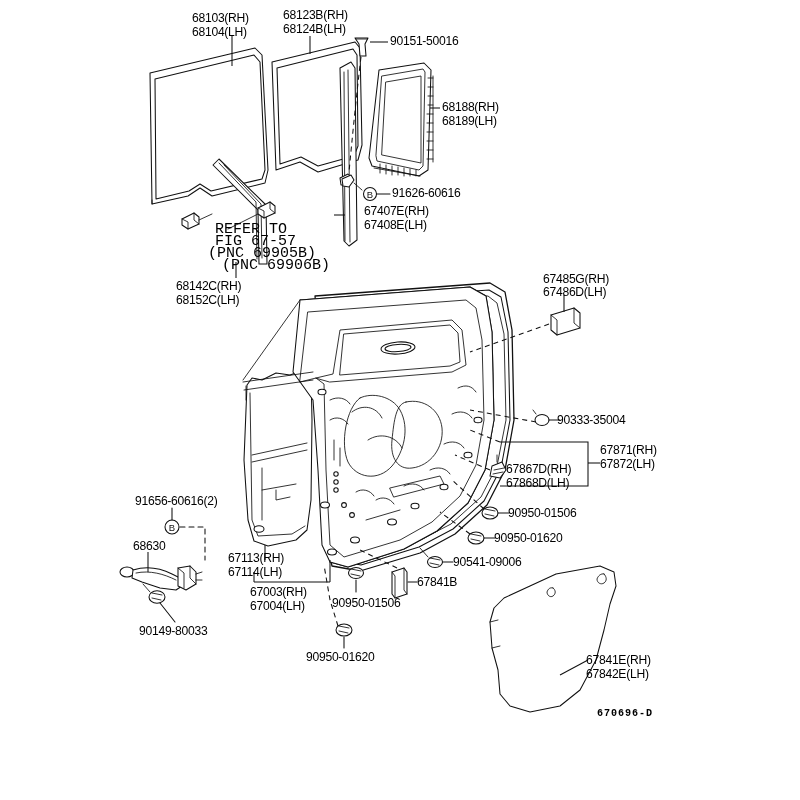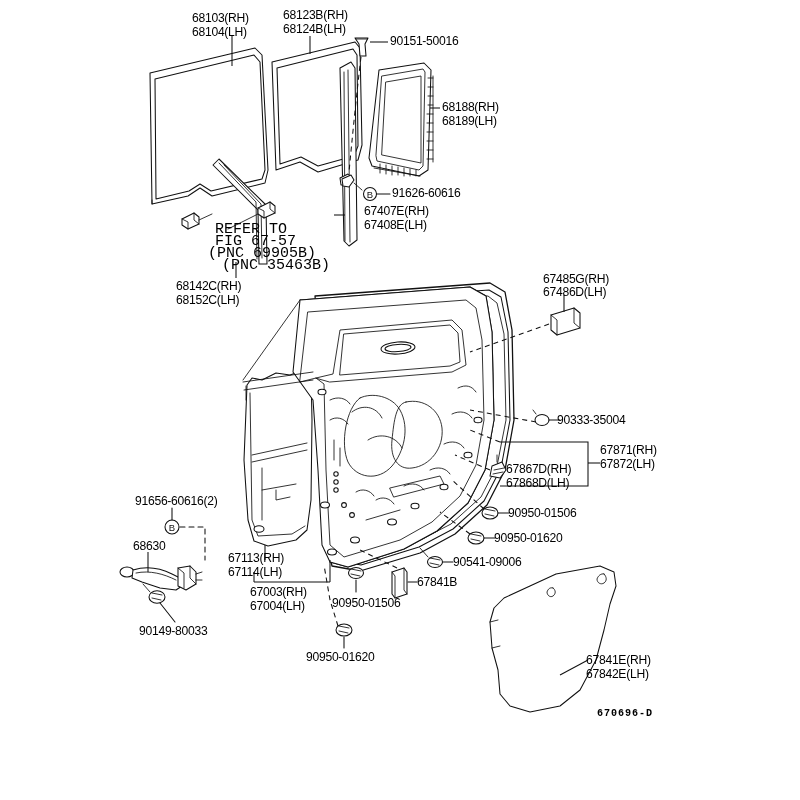--- a/index.html
+++ b/index.html
@@ -340,21 +340,21 @@
   <div class="lbl" style="left:442px;top:114px;">68189(LH)</div>
 
   <div class="lbl" style="left:392px;top:186px;">91626-60616</div>
 
   <div class="lbl" style="left:364px;top:204px;">67407E(RH)</div>
   <div class="lbl" style="left:364px;top:218px;">67408E(LH)</div>
 
   <div class="lbl mono" style="left:215px;top:224px;">REFER TO</div>
   <div class="lbl mono" style="left:215px;top:236px;">FIG 67-57</div>
   <div class="lbl mono" style="left:208px;top:248px;">(PNC 69905B)</div>
-  <div class="lbl mono" style="left:222px;top:260px;">(PNC 35463B)</div>
+  <div class="lbl mono" style="left:222px;top:260px;">(PNC 69906B)</div>
 
   <div class="lbl" style="left:176px;top:279px;">68142C(RH)</div>
   <div class="lbl" style="left:176px;top:293px;">68152C(LH)</div>
 
   <div class="lbl" style="left:543px;top:272px;">67485G(RH)</div>
   <div class="lbl" style="left:543px;top:285px;">67486D(LH)</div>
 
   <div class="lbl" style="left:557px;top:413px;">90333-35004</div>
 
   <div class="lbl" style="left:600px;top:443px;">67871(RH)</div>

